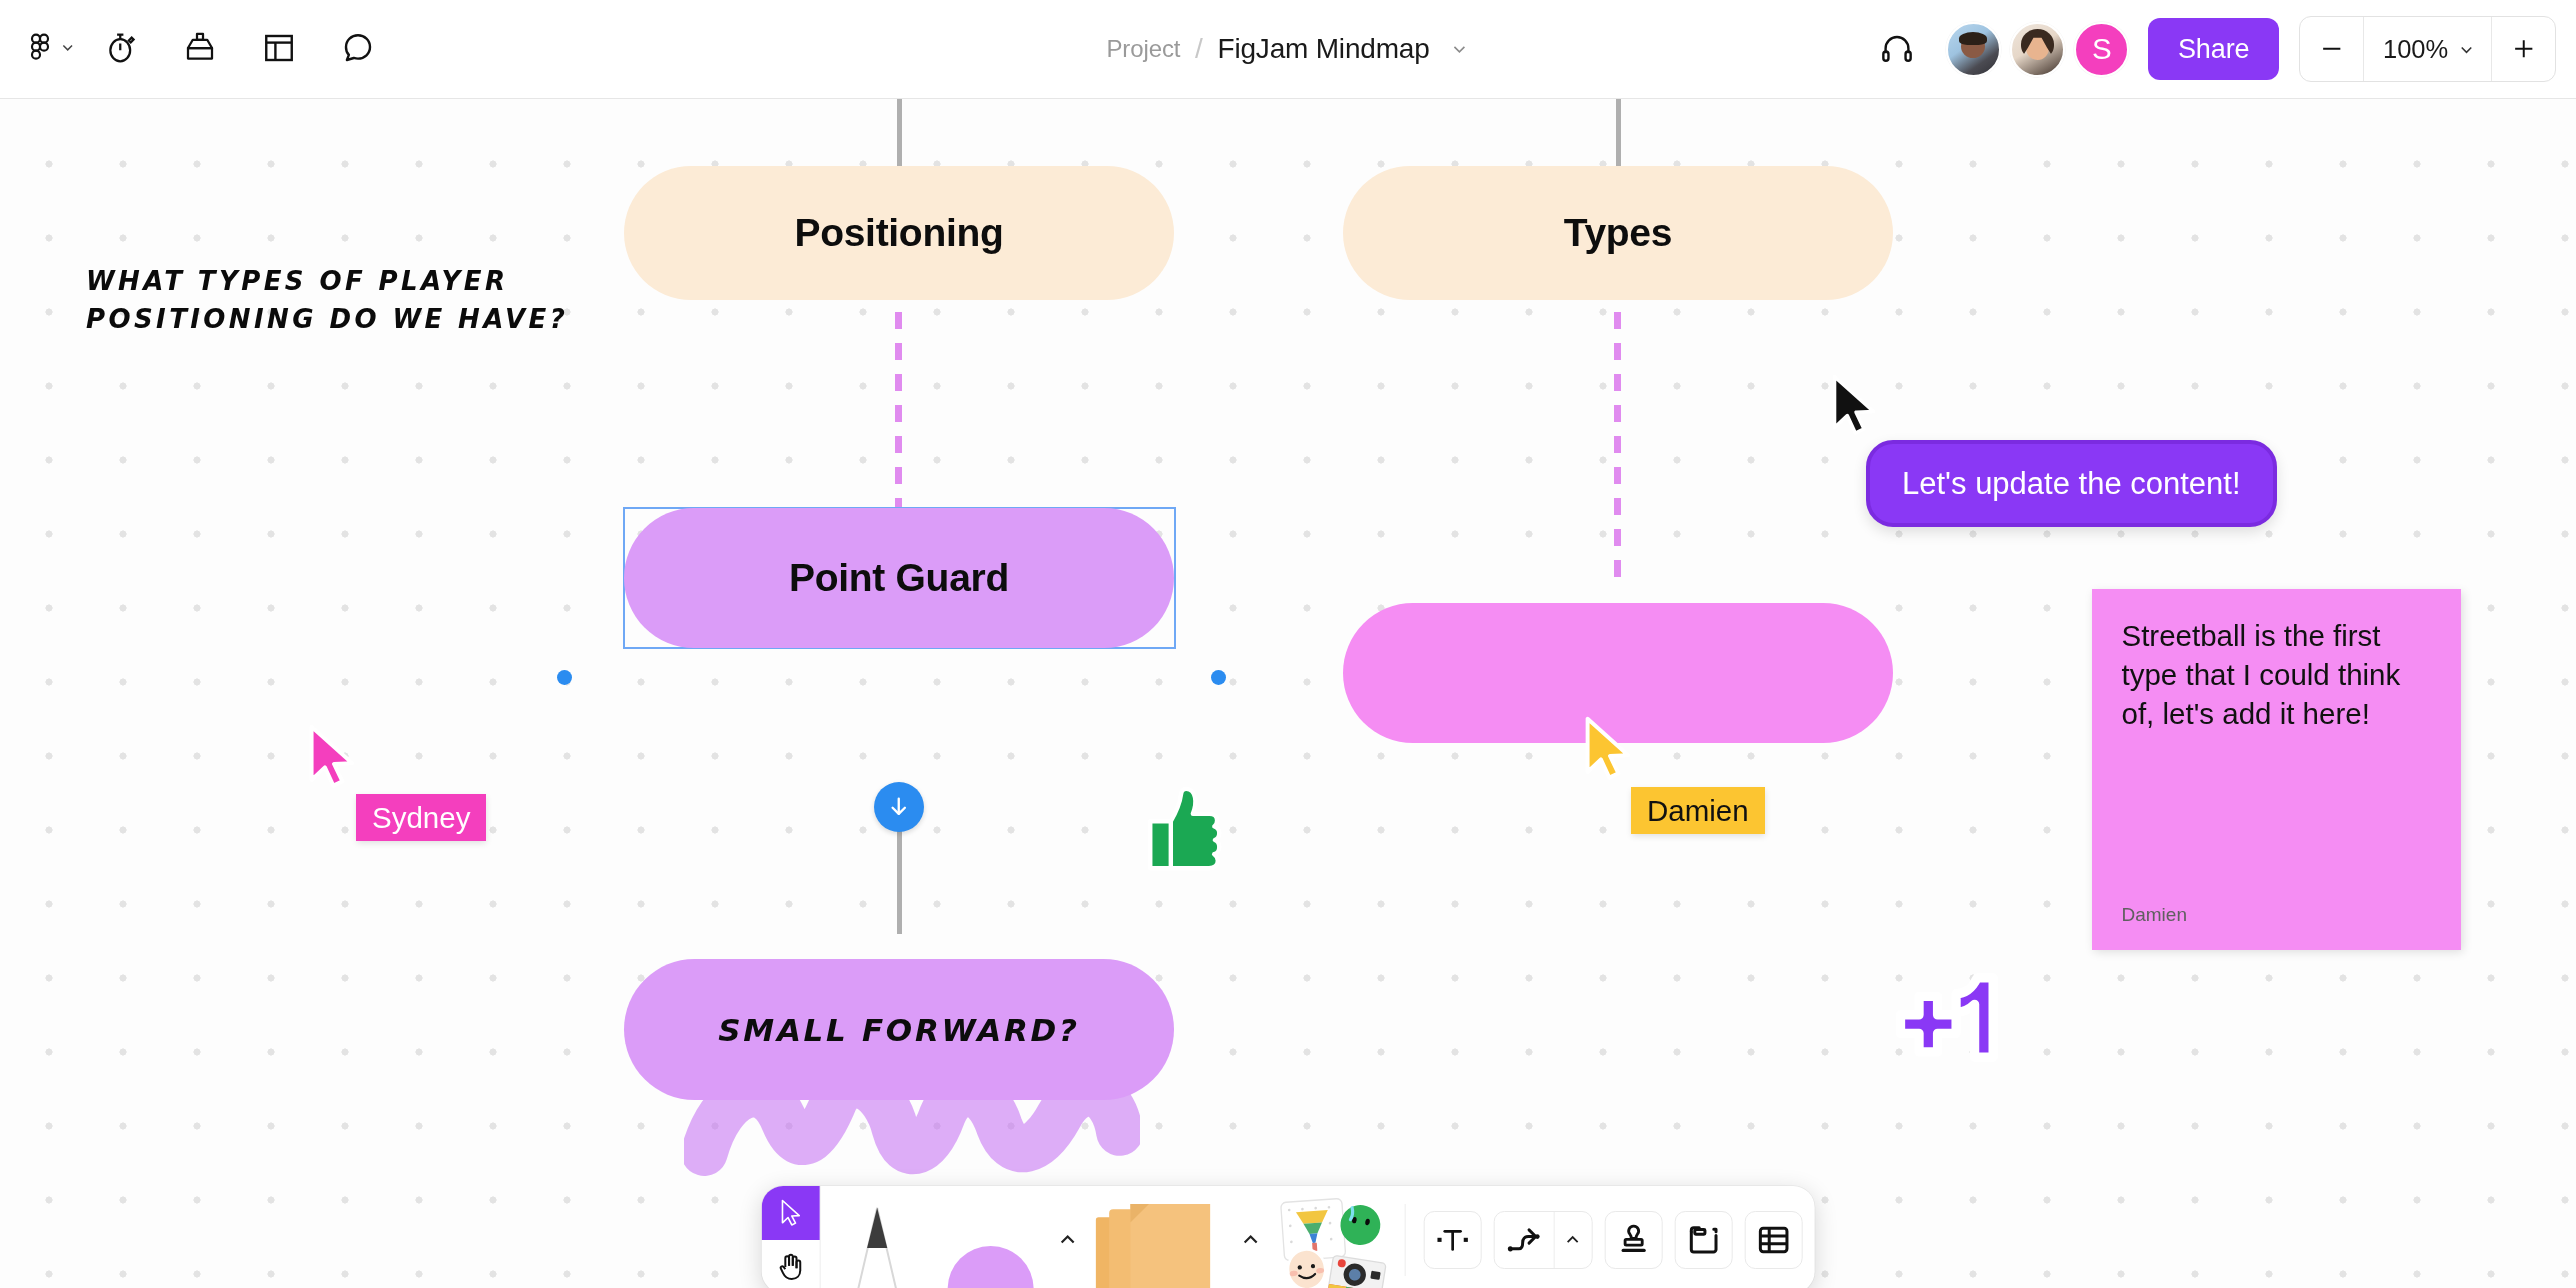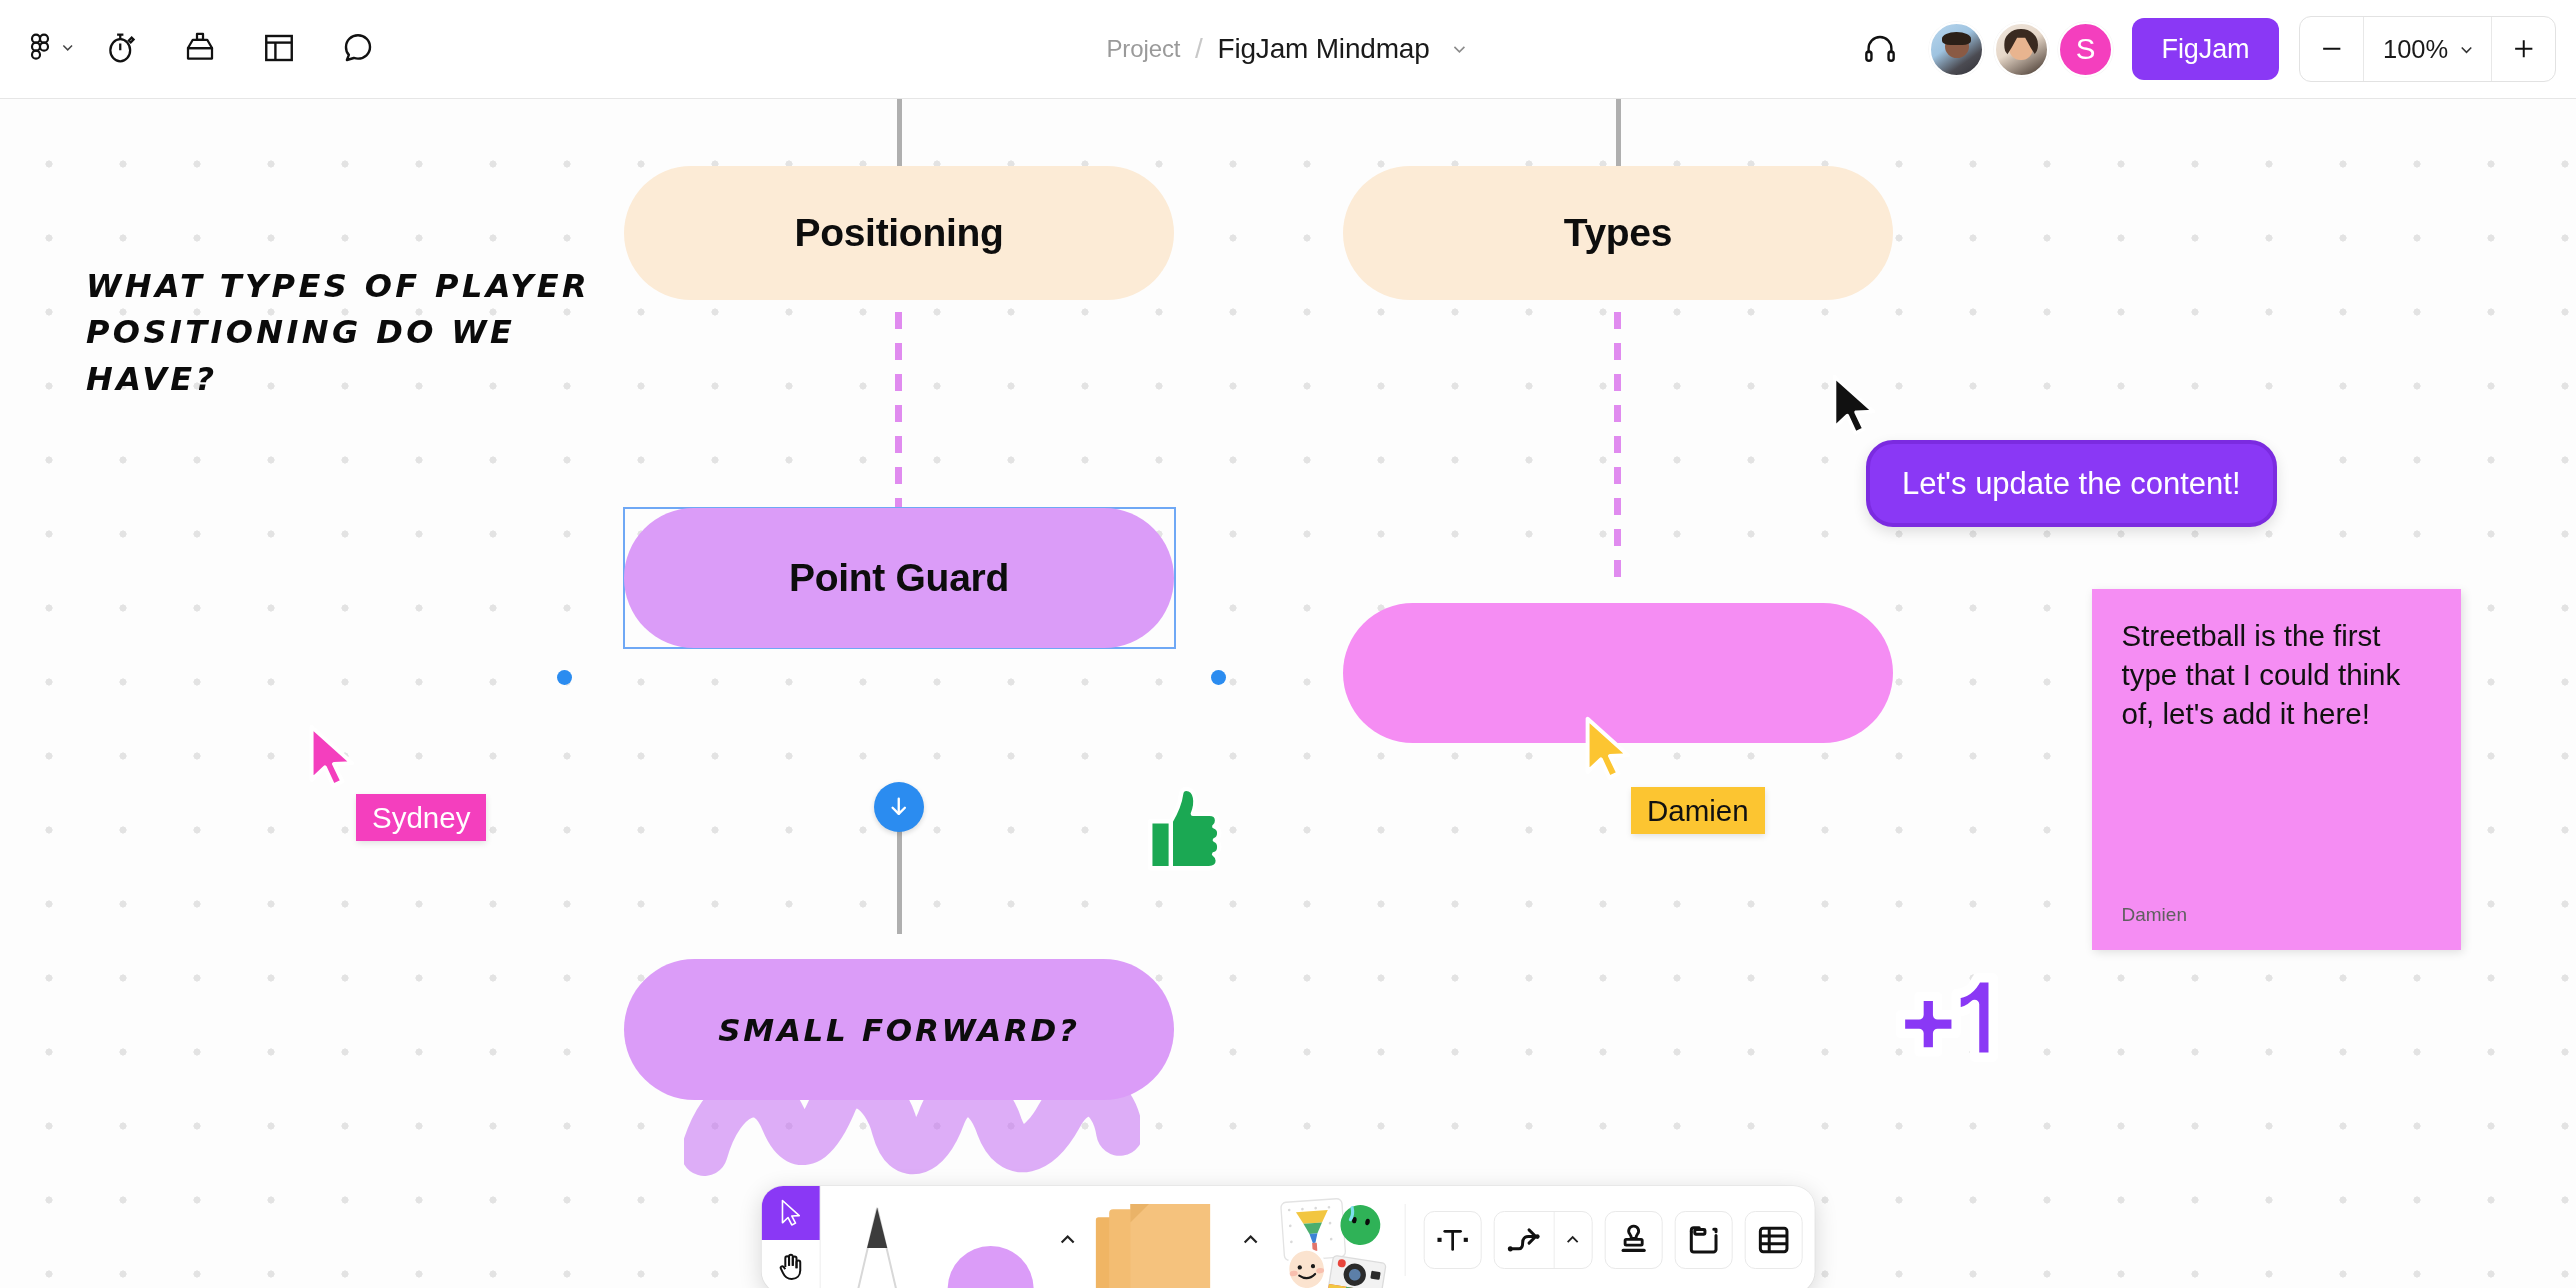--- a/index.html
+++ b/index.html
@@ -80,21 +80,21 @@
   .node-lilac{ background:#DB9CF8; }
   .node-pink{ background:#F58DF3; }
   .node-title{ font-size:39px; letter-spacing:-0.3px; }
 
   
   .hand{ font-family:"DejaVu Sans", sans-serif; font-style:italic; font-weight:600;
          letter-spacing:3.4px; }
 
   .heading-hand{
     position:absolute; left:86px; top:164px; width:523px;
-    font-size:32px; line-height:1.45; color:#0b0b0b;
+    font-size:26px; line-height:1.45; color:#0b0b0b;
   }
 
   .node-hand{ font-size:31px; letter-spacing:2.7px; }
 
   
   .sel-frame{
     position:absolute; border:2px solid #6FA8F5; background:transparent; pointer-events:none;
   }
   .sel-dot{
     position:absolute; width:14.8px; height:14.8px; border-radius:50%; background:#2B8CF0;
@@ -261,21 +261,21 @@
 
     <div class="avatar" style="background:linear-gradient(150deg,#efe6dd 0%,#e6d7c8 45%,#3a2c24 100%);">
       <div style="position:absolute;left:27%;top:24%;width:46%;height:48%;border-radius:50%;background:#e8b48f;"></div>
       <div style="position:absolute;left:17%;top:10%;width:66%;height:60%;border-radius:50% 50% 44% 44%;background:#3a2a20;clip-path:polygon(0 0,100% 0,100% 100%,78% 62%,62% 30%,38% 30%,22% 62%,0 100%);"></div>
     </div>
 
     <div class="avatar av-s">
       <span>S</span>
     </div>
 
-    <button class="share-btn">FigJam</button>
+    <button class="share-btn">Share</button>
 
     <div class="zoom-group">
       <div class="zoom-seg zoom-minus">
         <svg width="29.5" height="29.5" viewBox="0 0 24 24" stroke="#111" stroke-width="1.6">
             <line x1="5" y1="12" x2="19" y2="12"></line>
           </svg>
       </div>
       <div class="zoom-seg zoom-val">
         <span>100%</span>
         <svg width="19" height="19" viewBox="0 0 24 24" fill="none" stroke="#333" stroke-width="2">

